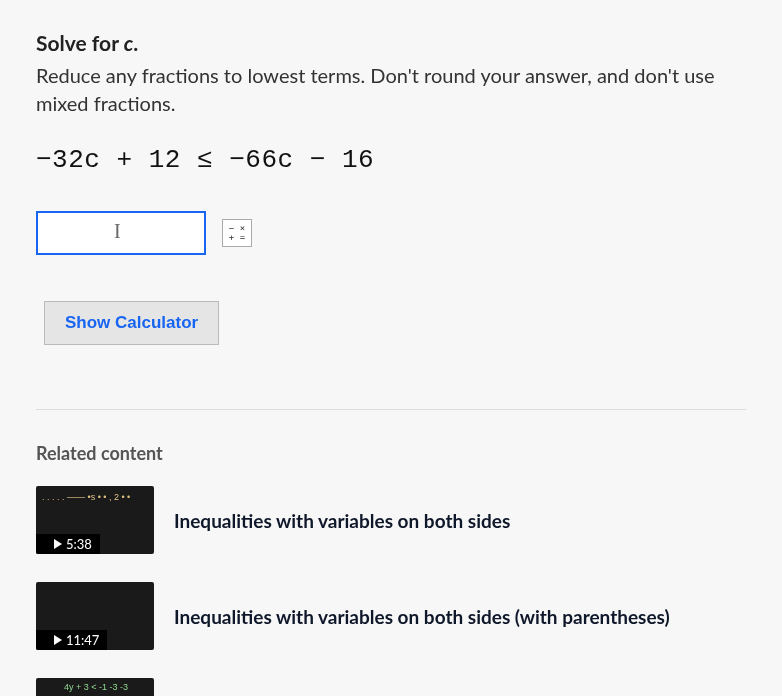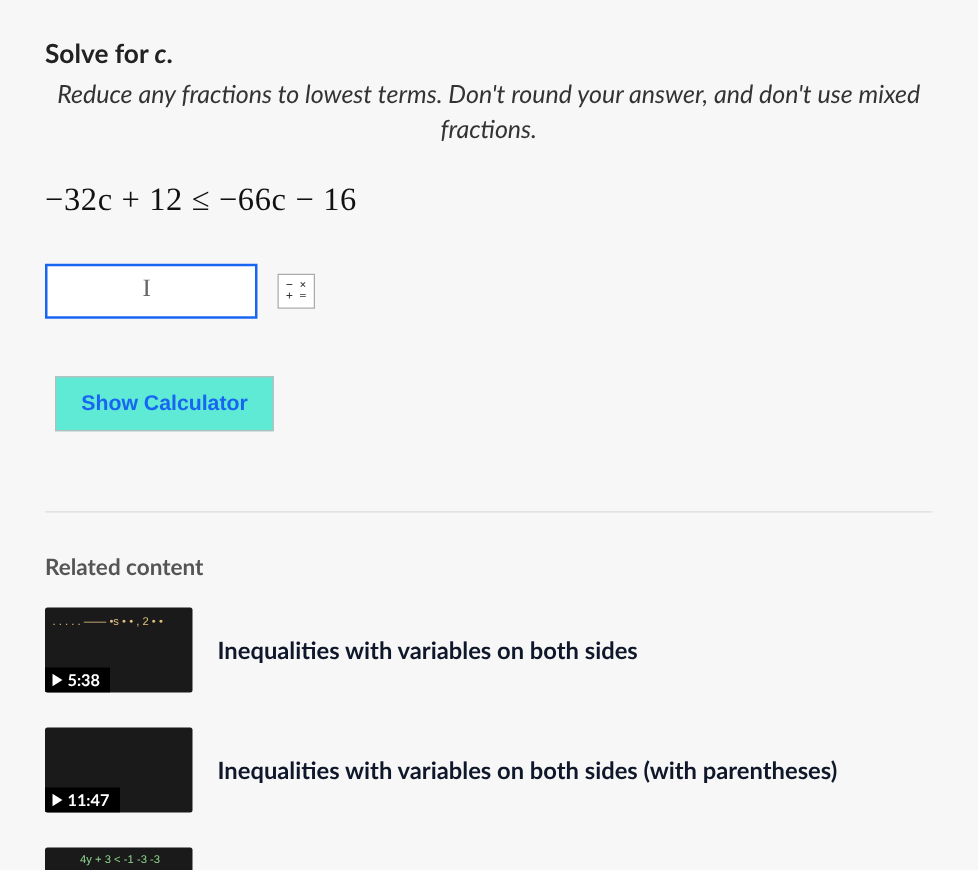--- a/index.html
+++ b/index.html
@@ -12,28 +12,26 @@
     }
     .title {
       font-size: 21px;
       font-weight: 700;
       margin-bottom: 6px;
       margin-top: 18px;
     }
     .title .var { font-style: italic; }
     .instructions {
       font-size: 20px;
-      font-style: italic;
       line-height: 1.4;
       color: #333;
       margin-bottom: 28px;
-      text-align: center;
     }
     .equation {
-      font-family: Liberation Serif, serif;
+      font-family: Liberation Mono, monospace;
       font-size: 26px;
       color: #111;
       margin-bottom: 36px;
       letter-spacing: 0.5px;
     }
     .answer-row {
       display: flex;
       align-items: center;
       gap: 16px;
       margin-bottom: 46px;
@@ -71,21 +69,21 @@
     .keypad-inner {
       font-size: 9px;
       line-height: 1.05;
       font-family: monospace;
       color: #333;
       text-align: center;
       white-space: pre;
     }
     .calc-btn {
       border: 1px solid #bbb;
-      background: #5eead4;
+      background: #e5e5e5;
       color: #1865f2;
       font-weight: 700;
       font-size: 17px;
       padding: 11px 20px;
       cursor: pointer;
       margin-bottom: 44px;
       margin-left: 8px;
     }
     hr.divider {
       border: none;
@@ -123,22 +121,22 @@
       overflow: hidden;
     }
     .thumb .scribble.green { color: #8fd68f; }
     .thumb .badge {
       position: absolute;
       bottom: 0;
       left: 0;
       background: #000;
       color: #fff;
       font-size: 13px;
-      font-weight: 700;
-      padding: 2px 8px 2px 6px;
+      font-weight: 400;
+      padding: 2px 8px 2px 18px;
       display: flex;
       align-items: center;
       gap: 4px;
     }
     .thumb .play {
       width: 0; height: 0;
       border-top: 5px solid transparent;
       border-bottom: 5px solid transparent;
       border-left: 8px solid #fff;
     }

